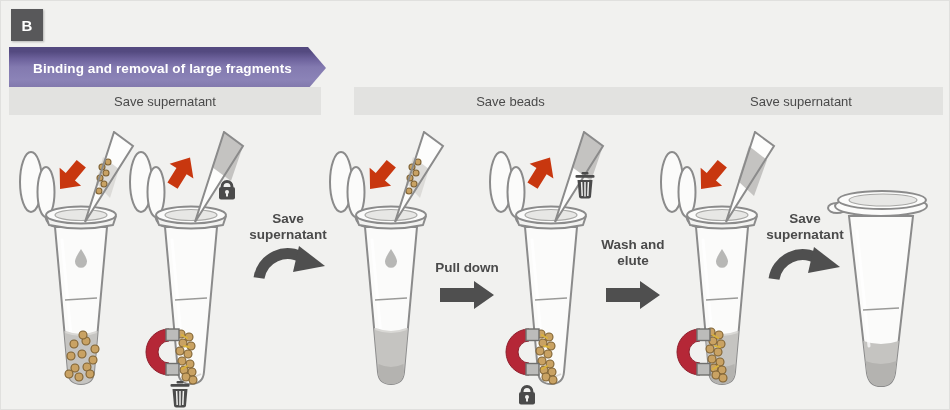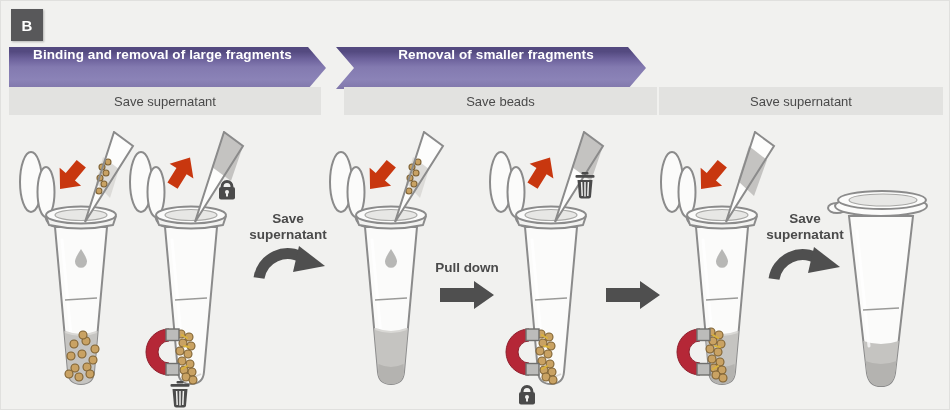--- a/index.html
+++ b/index.html
@@ -3,36 +3,36 @@
 <meta charset="utf-8">
 <style>
   html,body{margin:0;padding:0;}
   body{font-family:"Liberation Sans", sans-serif;}
   .stage{position:relative;width:950px;height:410px;background:var(--background,#f1f1ef);overflow:hidden;border:1px solid #e0e0de;box-sizing:border-box;}
 
   .panel-badge{position:absolute;left:10px;top:8px;width:32px;height:32px;background:var(--panel-badge,#58585a);
     color:#fff;font-weight:700;font-size:15px;display:flex;align-items:center;justify-content:center;
     box-shadow:1px 1px 2px rgba(0,0,0,.25);}
 
-  .banner{position:absolute;top:46px;height:42px;display:flex;align-items:flex-start;justify-content:center;
+  .banner{position:absolute;top:46px;height:42px;display:flex;align-items:center;justify-content:center;
     color:#fff;font-weight:700;font-size:13.5px;letter-spacing:.1px;}
   .b1{left:8px;width:317px;
     background:linear-gradient(180deg,var(--banner-light-top,#544a80) 0%,var(--banner-light-top,#544a80) 11%,#6c619b 28%,var(--banner-light,#837ab0) 48%,#8b83b7 78%,#7f76aa 100%);
     clip-path:polygon(0 0, calc(100% - 18px) 0, 100% 50%, calc(100% - 18px) 100%, 0 100%);padding-right:10px;box-sizing:border-box;}
   .b2{left:335px;width:310px;
     background:linear-gradient(180deg,var(--banner-light-top,#544a80) 0%,var(--banner-light-top,#544a80) 11%,#6c619b 28%,var(--banner-light,#837ab0) 48%,#8b83b7 78%,#7f76aa 100%);
     clip-path:polygon(0 0, calc(100% - 18px) 0, 100% 50%, calc(100% - 18px) 100%, 0 100%, 18px 50%);padding-left:10px;box-sizing:border-box;}
   .b3{left:655px;width:287px;
     background:linear-gradient(180deg,var(--banner-dark-top,#44305f) 0%,var(--banner-dark-top,#44305f) 11%,#5c4180 28%,var(--banner-dark,#6f4b94) 48%,#7e58a4 78%,#6f4b94 100%);
     clip-path:polygon(0 0, 100% 0, 100% 100%, 0 100%, 18px 50%);padding-left:14px;box-sizing:border-box;}
 
   .subbar{position:absolute;top:86px;height:28px;background:var(--subbar,#e2e2e0);
     display:flex;align-items:center;justify-content:center;color:var(--text-dark,#4a4a4a);font-size:13px;}
   .s1{left:8px;width:312px;}
-  .s2{left:343px;width:313px;}
+  .s2{left:353px;width:313px;}
   .s3{left:658px;width:284px;}
 
   .figure{position:absolute;left:0;top:130px;width:950px;height:280px;}
   .fig-svg{position:absolute;left:0;top:0;}
 
   .flow-label{position:absolute;font-weight:700;font-size:13.5px;color:var(--text-dark,#4a4a4a);
     text-align:center;line-height:1.22;}
   .fl1{left:231px;top:80px;width:112px;}
   .fl2{left:420px;top:129px;width:92px;}
   .fl3{left:586px;top:106px;width:92px;}
@@ -68,23 +68,20 @@
 </head>
 <body>
 
 <div class="stage">
 
   <div class="panel-badge">B</div>
 
   <div class="banner b1">
     <span>Binding and removal of large fragments</span>
   </div>
-  <div class="banner b2">
-    <span>Removal of smaller fragments</span>
-  </div>
 
   <div class="subbar s1">
     <span>Save supernatant</span>
   </div>
   <div class="subbar s2">
     <span>Save beads</span>
   </div>
   <div class="subbar s3">
     <span>Save supernatant</span>
   </div>
@@ -268,16 +265,17 @@
       </g>
 
       <use href="#curve-arrow" transform="translate(288,133)"></use>
       <use href="#str-arrow" transform="translate(466,164)"></use>
       <use href="#str-arrow" transform="translate(632,164)"></use>
       <use href="#curve-arrow" transform="translate(803,134)"></use>
     </svg>
 
     <div class="flow-label fl1">Save supernatant</div>
     <div class="flow-label fl2">Pull down</div>
+    <div class="flow-label fl3">Wash and elute</div>
     <div class="flow-label fl4">Save supernatant</div>
   </div>
 
 </div>
 
 </body></html>

